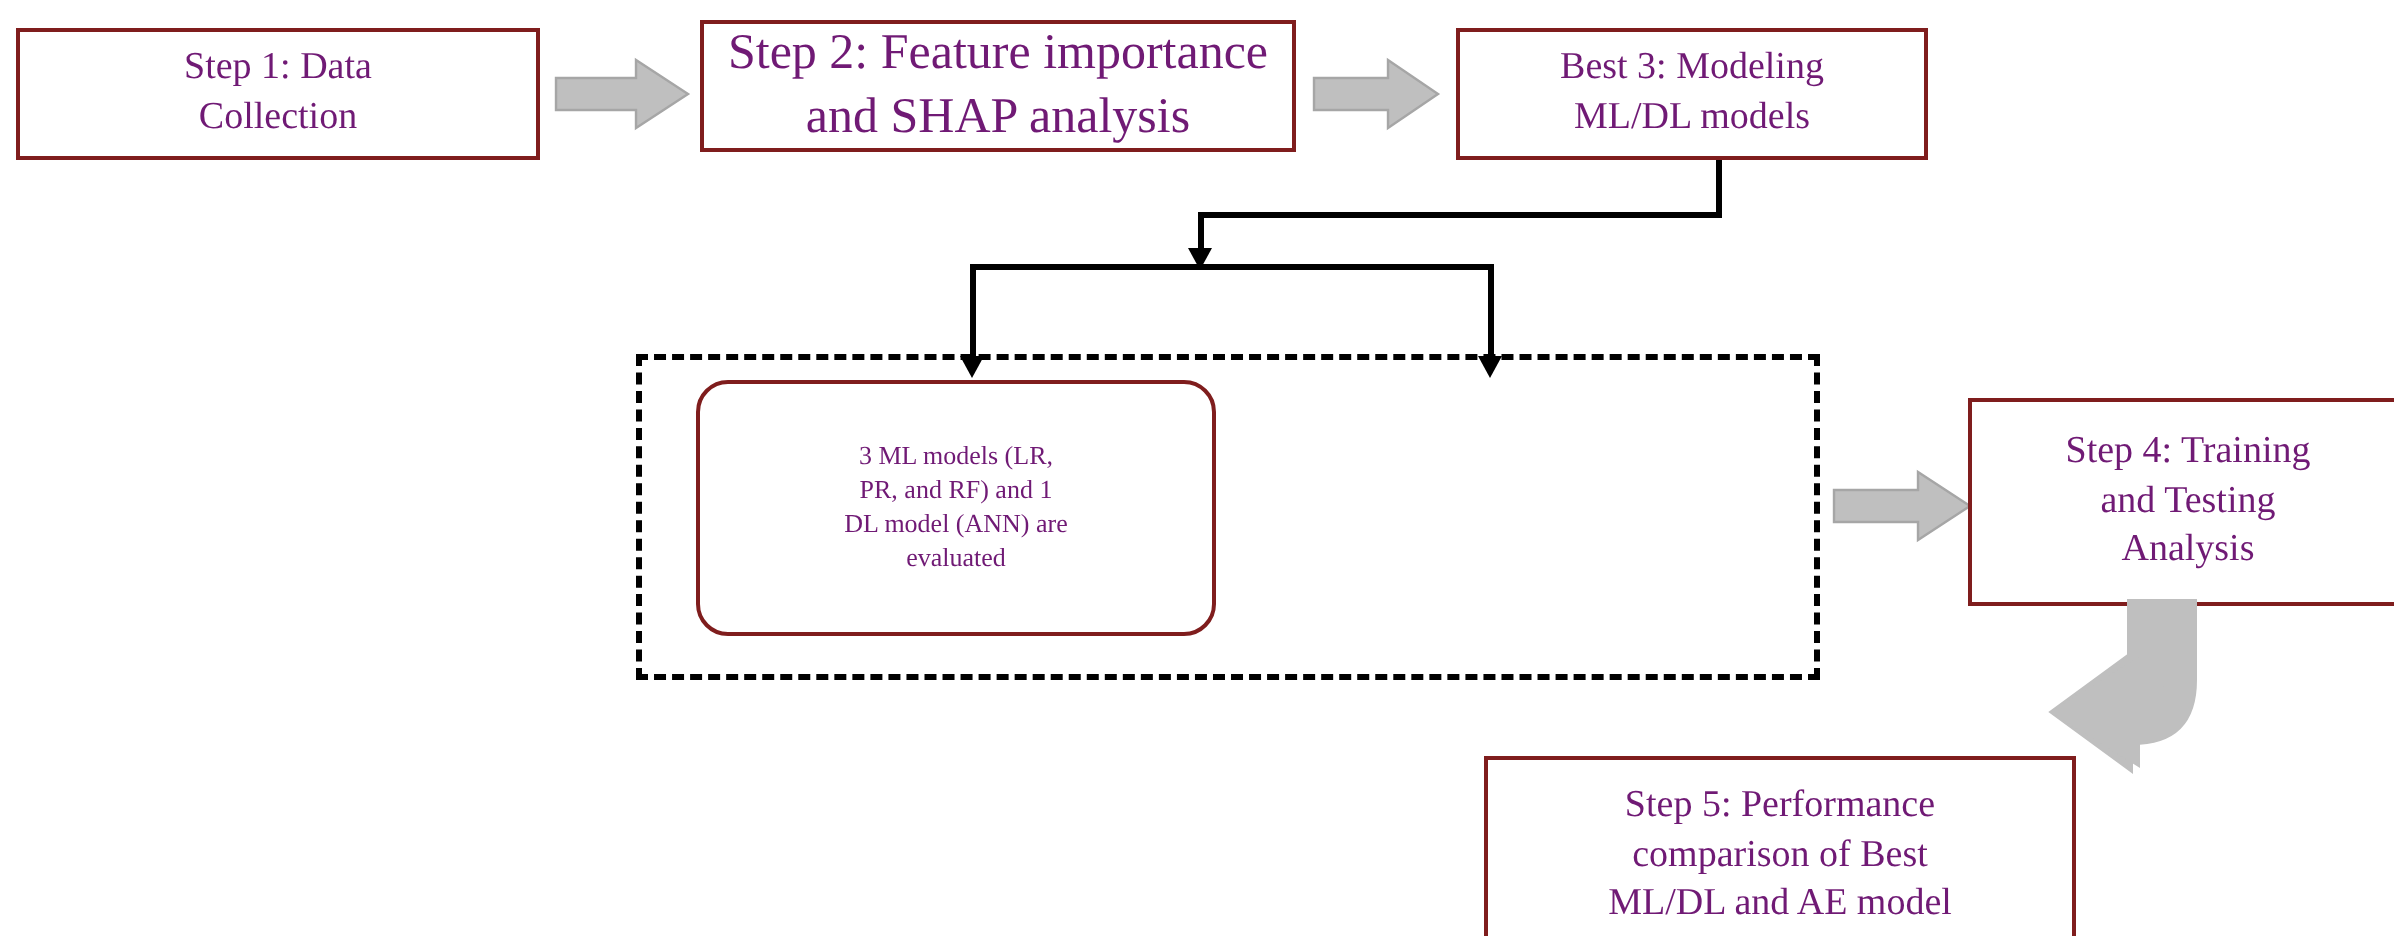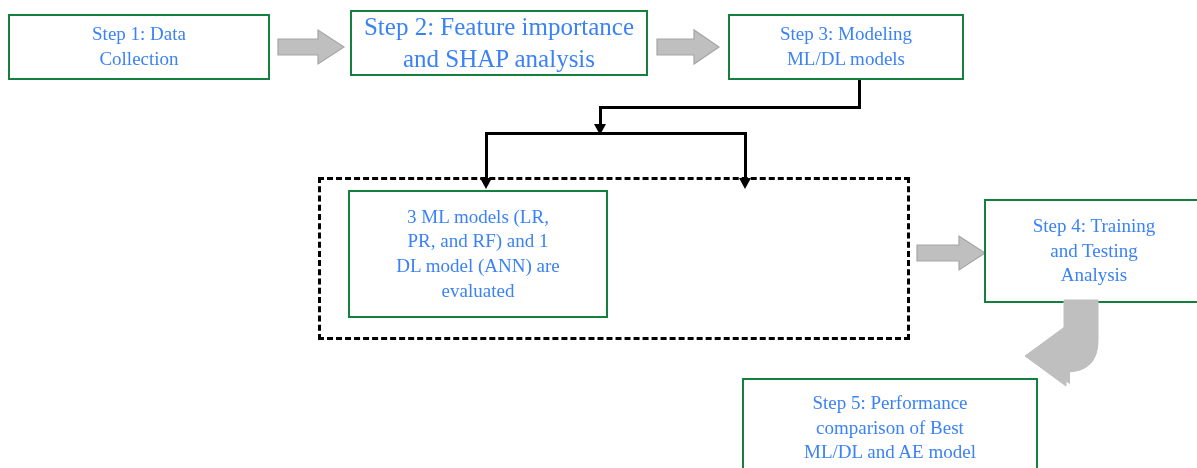--- a/index.html
+++ b/index.html
@@ -11,27 +11,27 @@
     position: relative;
     width: 1197px;
     height: 468px;
     background: #ffffff;
     overflow: hidden;
     font-family: "Liberation Serif", "DejaVu Serif", serif;
   }
   .node {
     position: absolute;
     box-sizing: border-box;
-    border: 2px solid #15803d;
+    border: 2px solid #7f1d1d;
     background: #ffffff;
     display: flex;
     align-items: center;
     justify-content: center;
     text-align: center;
-    color: #3b82f6;
+    color: #701a75;
     line-height: 1.30;
     padding: 2px 6px;
     white-space: pre-line;
   }
   .dashed-group {
     position: absolute;
     box-sizing: border-box;
     border: 3px dashed #000000;
     background: transparent;
   }
@@ -69,41 +69,41 @@
 
   <div class="node" style="left:350px; top:10px; width:298px; height:66px; font-size:25px;">Step 2: Feature importance
 and SHAP analysis</div>
 
   <div class="gray-arrow" style="left:657px; top:30px; width:62px; height:34px;">
     <svg width="62" height="34" viewBox="0 0 62 34">
       <polygon points="0,9 37,9 37,0 62,17 37,34 37,25 0,25" fill="#bfbfbf" stroke="#a6a6a6" stroke-width="1.2"></polygon>
     </svg>
   </div>
 
-  <div class="node" style="left:728px; top:14px; width:236px; height:66px; font-size:19px;">Step 3: Modeling
+  <div class="node" style="left:728px; top:14px; width:236px; height:66px; font-size:19px;">Best 3: Modeling
 ML/DL models</div>
 
   <div class="conn" style="left:858px; top:80px; width:3px; height:29px;"></div>
 
   <div class="conn" style="left:599px; top:106px; width:262px; height:3px;"></div>
 
   <div class="conn" style="left:599px; top:106px; width:3px; height:22px;"></div>
   <div class="arrowhead-down" style="left:594px; top:124px;"></div>
 
   <div class="conn" style="left:485px; top:132px; width:262px; height:3px;"></div>
 
   <div class="conn" style="left:485px; top:132px; width:3px; height:48px;"></div>
   <div class="arrowhead-down" style="left:480px; top:178px;"></div>
 
   <div class="conn" style="left:744px; top:132px; width:3px; height:48px;"></div>
   <div class="arrowhead-down" style="left:739px; top:178px;"></div>
 
   <div class="dashed-group" style="left:318px; top:177px; width:592px; height:163px;"></div>
 
-  <div class="node" style="left:348px; top:190px; width:260px; height:128px; font-size:19px;">3 ML models (LR,
+  <div class="node" style="left:348px; top:190px; width:260px; height:128px; font-size:13px;border-radius:16px;">3 ML models (LR,
 PR, and RF) and 1
 DL model (ANN) are
 evaluated</div>
 
 
   <div class="gray-arrow" style="left:917px; top:236px; width:68px; height:34px;">
     <svg width="68" height="34" viewBox="0 0 68 34">
       <polygon points="0,9 42,9 42,0 68,17 42,34 42,25 0,25" fill="#bfbfbf" stroke="#a6a6a6" stroke-width="1.2"></polygon>
     </svg>
   </div>

